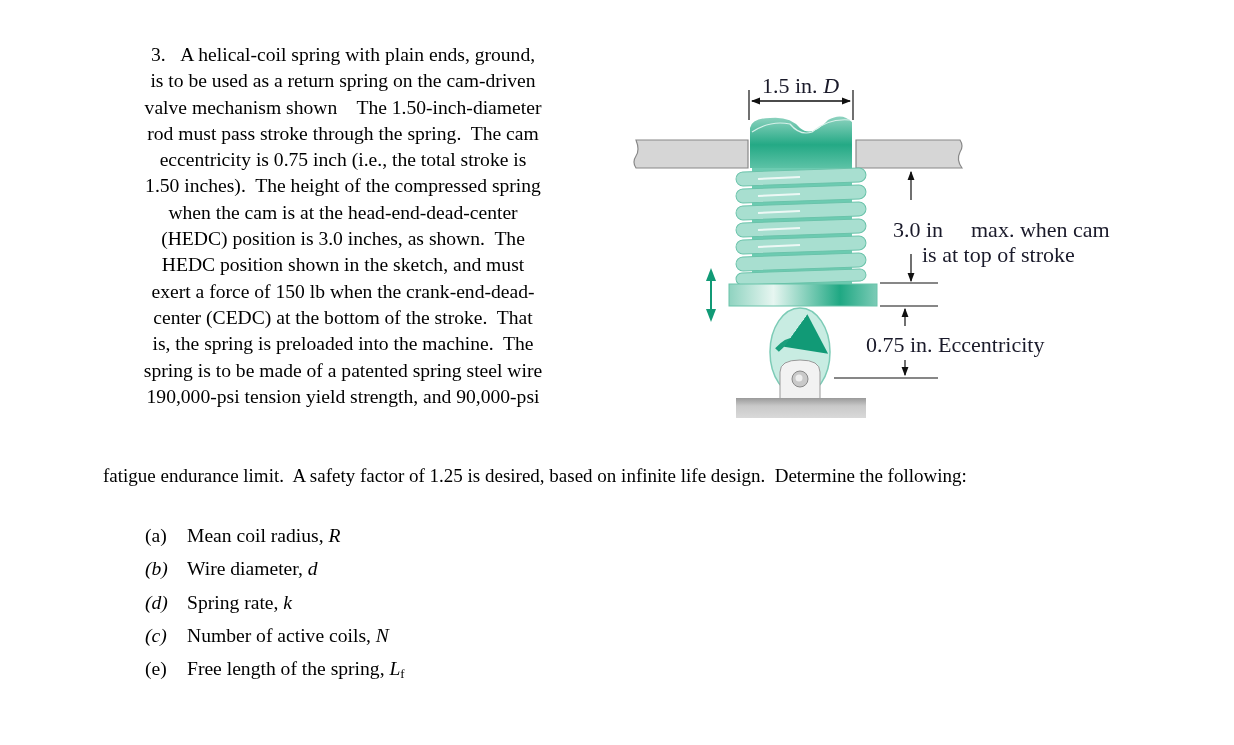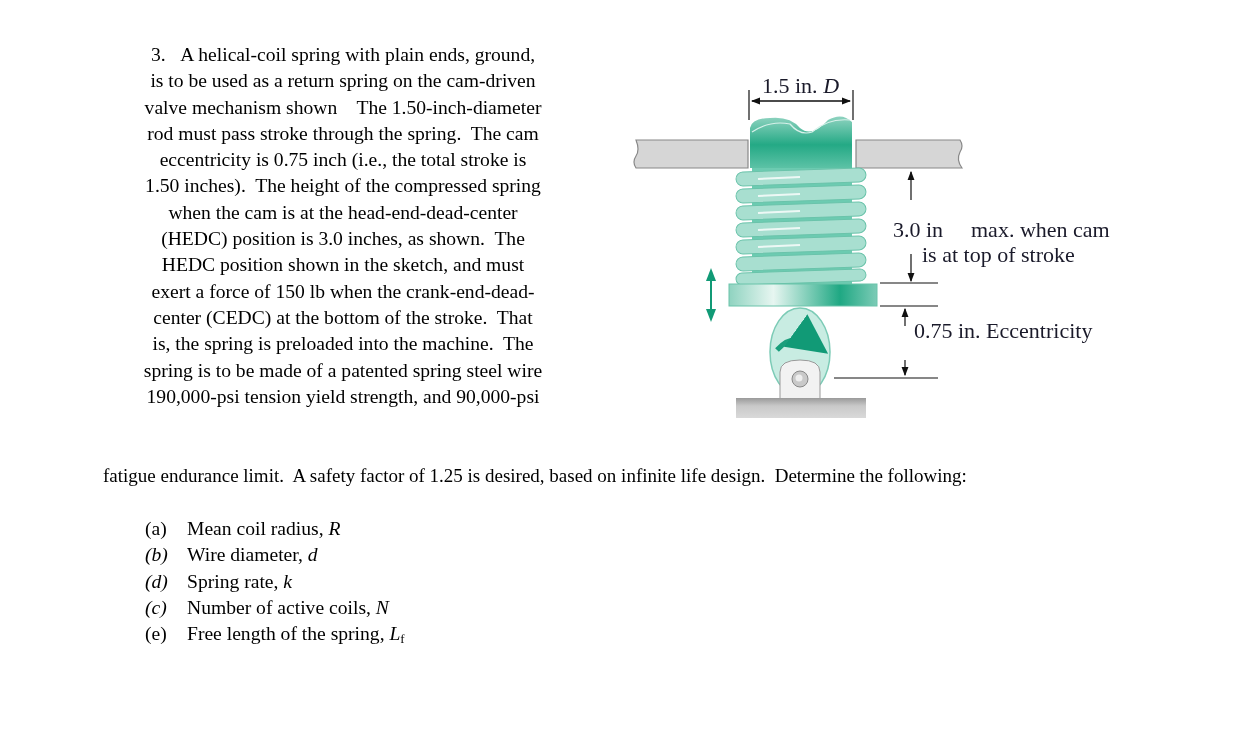--- a/index.html
+++ b/index.html
@@ -5,21 +5,21 @@
     html, body { margin: 0; padding: 0; background: #ffffff; }
     body { width: 1234px; height: 745px; position: relative; overflow: hidden;
            font-family: "Liberation Serif", "DejaVu Serif", serif; color: #000; }
     .problem-text { position: absolute; left: 103px; top: 42px; width: 480px;
                     font-size: 19.6px; line-height: 26.3px; text-align: center; }
     .problem-text .line { display: block; white-space: nowrap; }
     .wide-line { position: absolute; left: 103px; top: 463px; font-size: 19px;
                  line-height: 26.3px; white-space: nowrap; }
     .parts-list { position: absolute; left: 145px; top: 516px; font-size: 19.6px;
                   line-height: 26.3px; }
-    .parts-list .item { display: block; white-space: nowrap; }
+    .parts-list .item { display: block; white-space: nowrap; margin-top: 7px; }
     .parts-list .lbl { display: inline-block; width: 42px; }
     .parts-list .lbl.it { font-style: italic; }
     .var { font-style: italic; }
     .sub { font-size: 13px; font-style: normal; vertical-align: -3px; }
     .figure { position: absolute; left: 620px; top: 60px; width: 520px; height: 370px; }
     .fig-label { position: absolute; font-family: "Liberation Serif", "DejaVu Serif", serif;
                  font-size: 22px; color: #1a1a2a; white-space: nowrap; }
   </style>
 </head>
 <body>
@@ -150,14 +150,14 @@
       <line x1="905" y1="326" x2="905" y2="309" marker-end="url(#ah)"></line>
       <line x1="905" y1="360" x2="905" y2="375" marker-end="url(#ah)"></line>
       <line x1="834" y1="378" x2="938" y2="378"></line>
     </g>
   </svg>
 
   <div class="fig-label" style="left:142px; top:13px;"><span style="white-space:pre">1.5 in. </span><span class="var">D</span></div>
   <div class="fig-label" style="left:273px; top:157px;">3.0 in</div>
   <div class="fig-label" style="left:351px; top:157px;">max. when cam</div>
   <div class="fig-label" style="left:302px; top:182px;">is at top of stroke</div>
-  <div class="fig-label" style="left:246px; top:258px;margin-left:48px;">0.75 in. Eccentricity</div>
+  <div class="fig-label" style="left:246px; top:272px;">0.75 in. Eccentricity</div>
 </div>
 
 </body></html>

